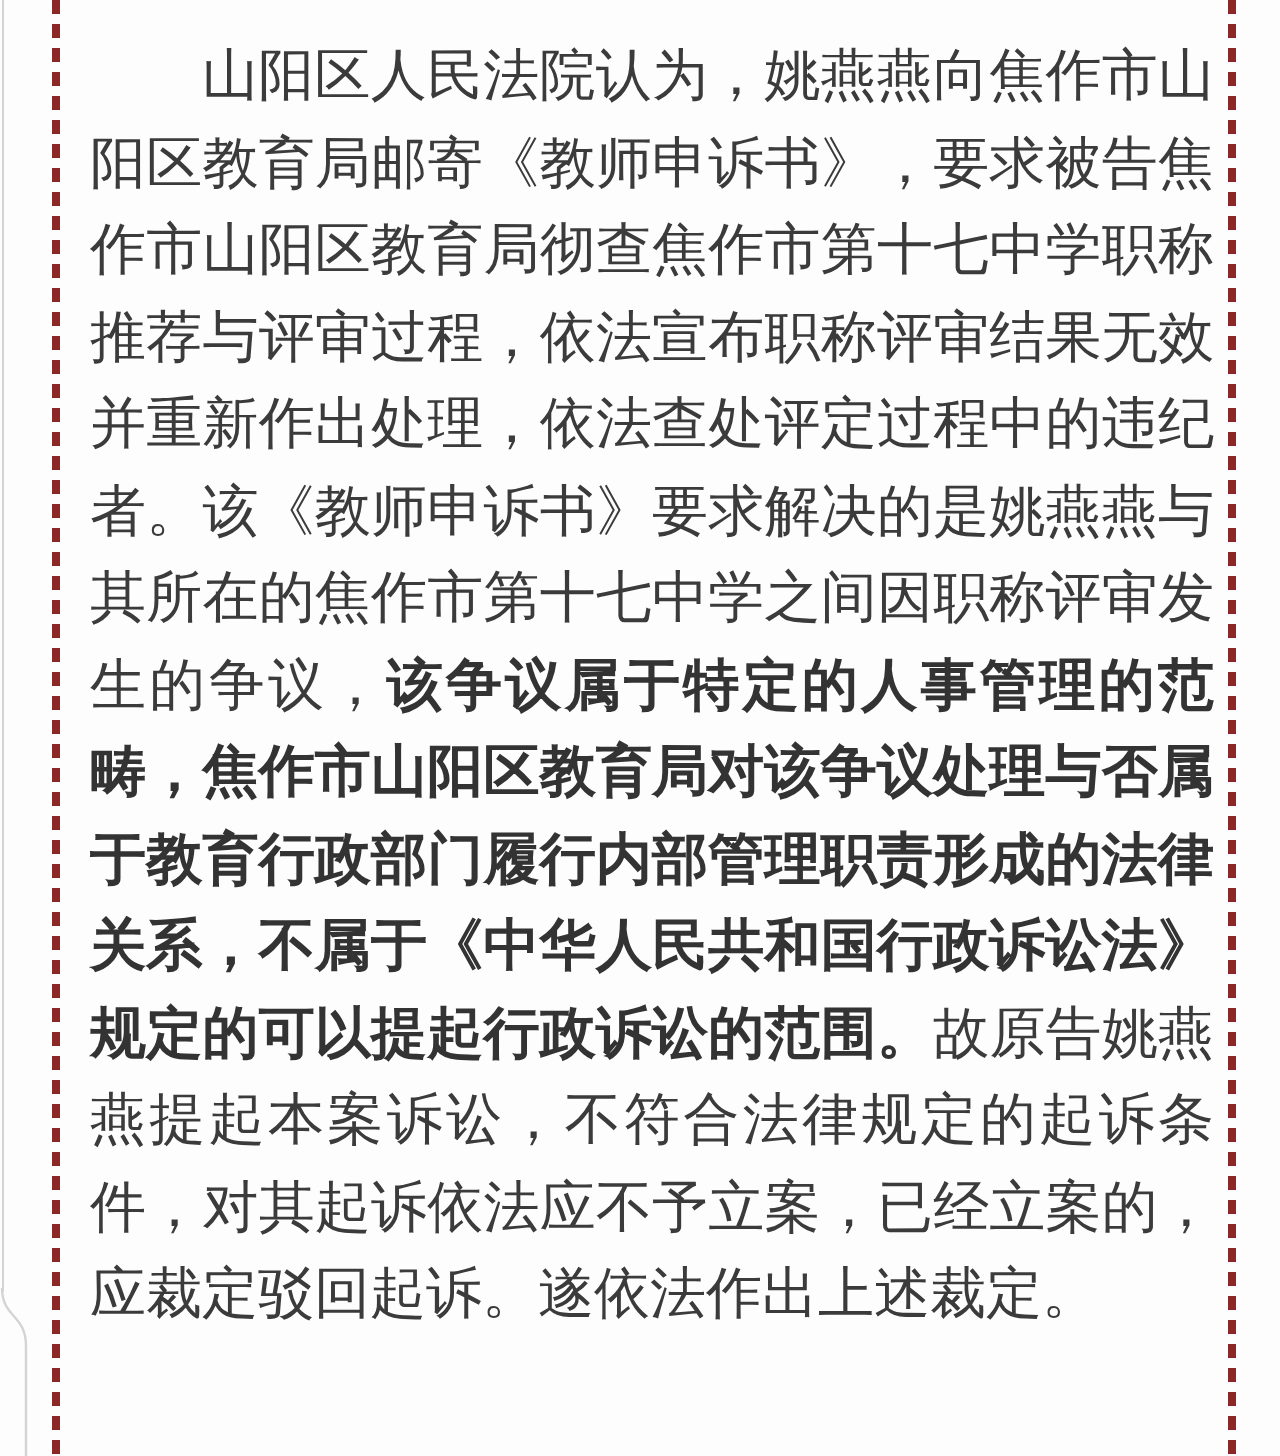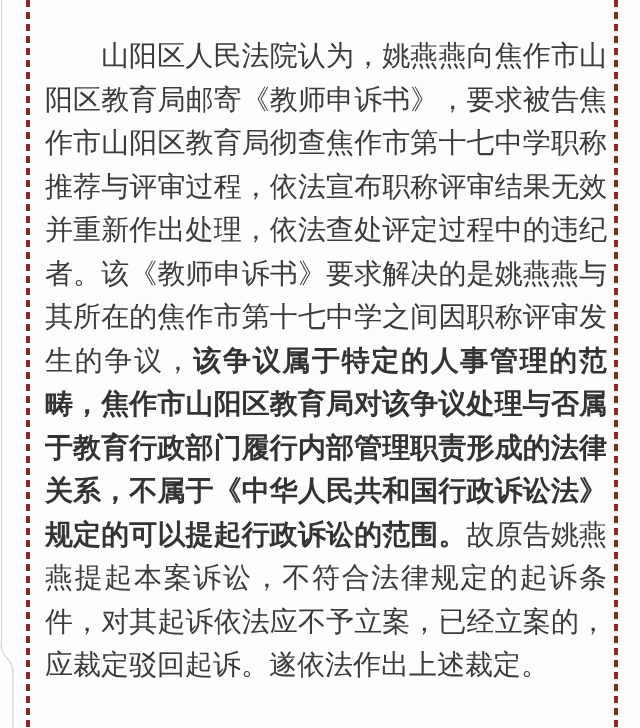--- a/index.html
+++ b/index.html
@@ -51,21 +51,21 @@
       transparent 12px
     );
   }
   .dash-left  { left: 26px; }
   .dash-right { left: 614px; }
 
   
   .content {
     position: absolute;
     left: 45px;
-    top: 34px;
+    top: 16px;
     width: 562px;
   }
   .content p {
     margin: 0;
     font-size: 28px;
     line-height: 43.5px;
     letter-spacing: 0;
     color: var(--text, #3b3b3b);
     text-align: justify;
     text-indent: 2em;

